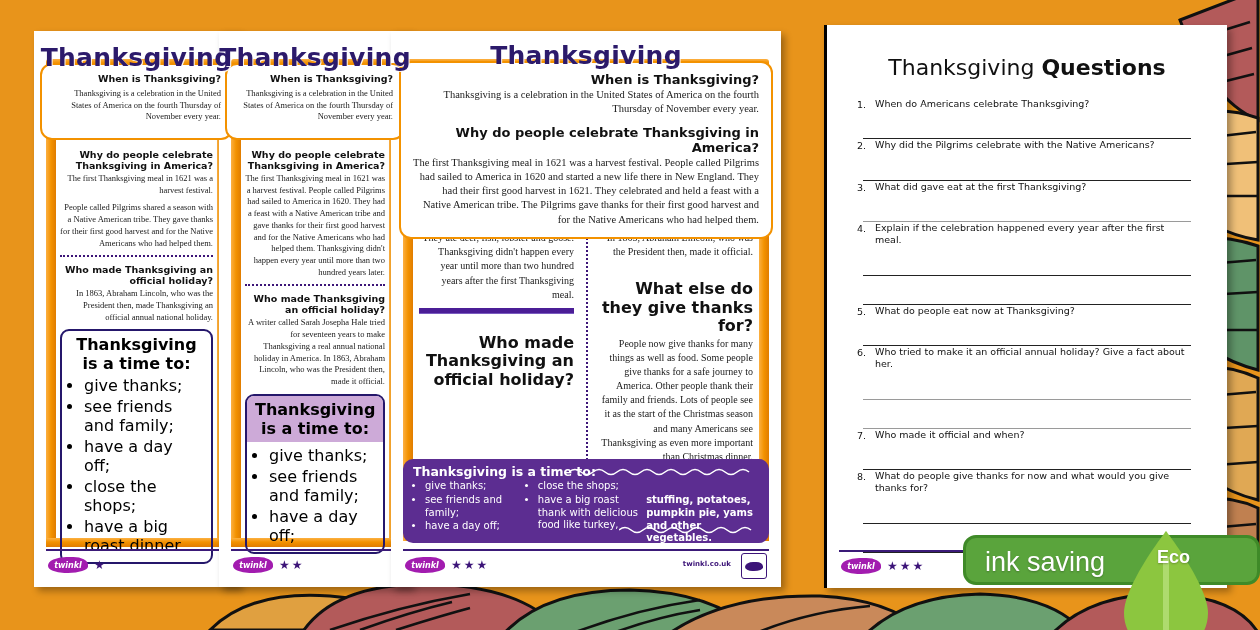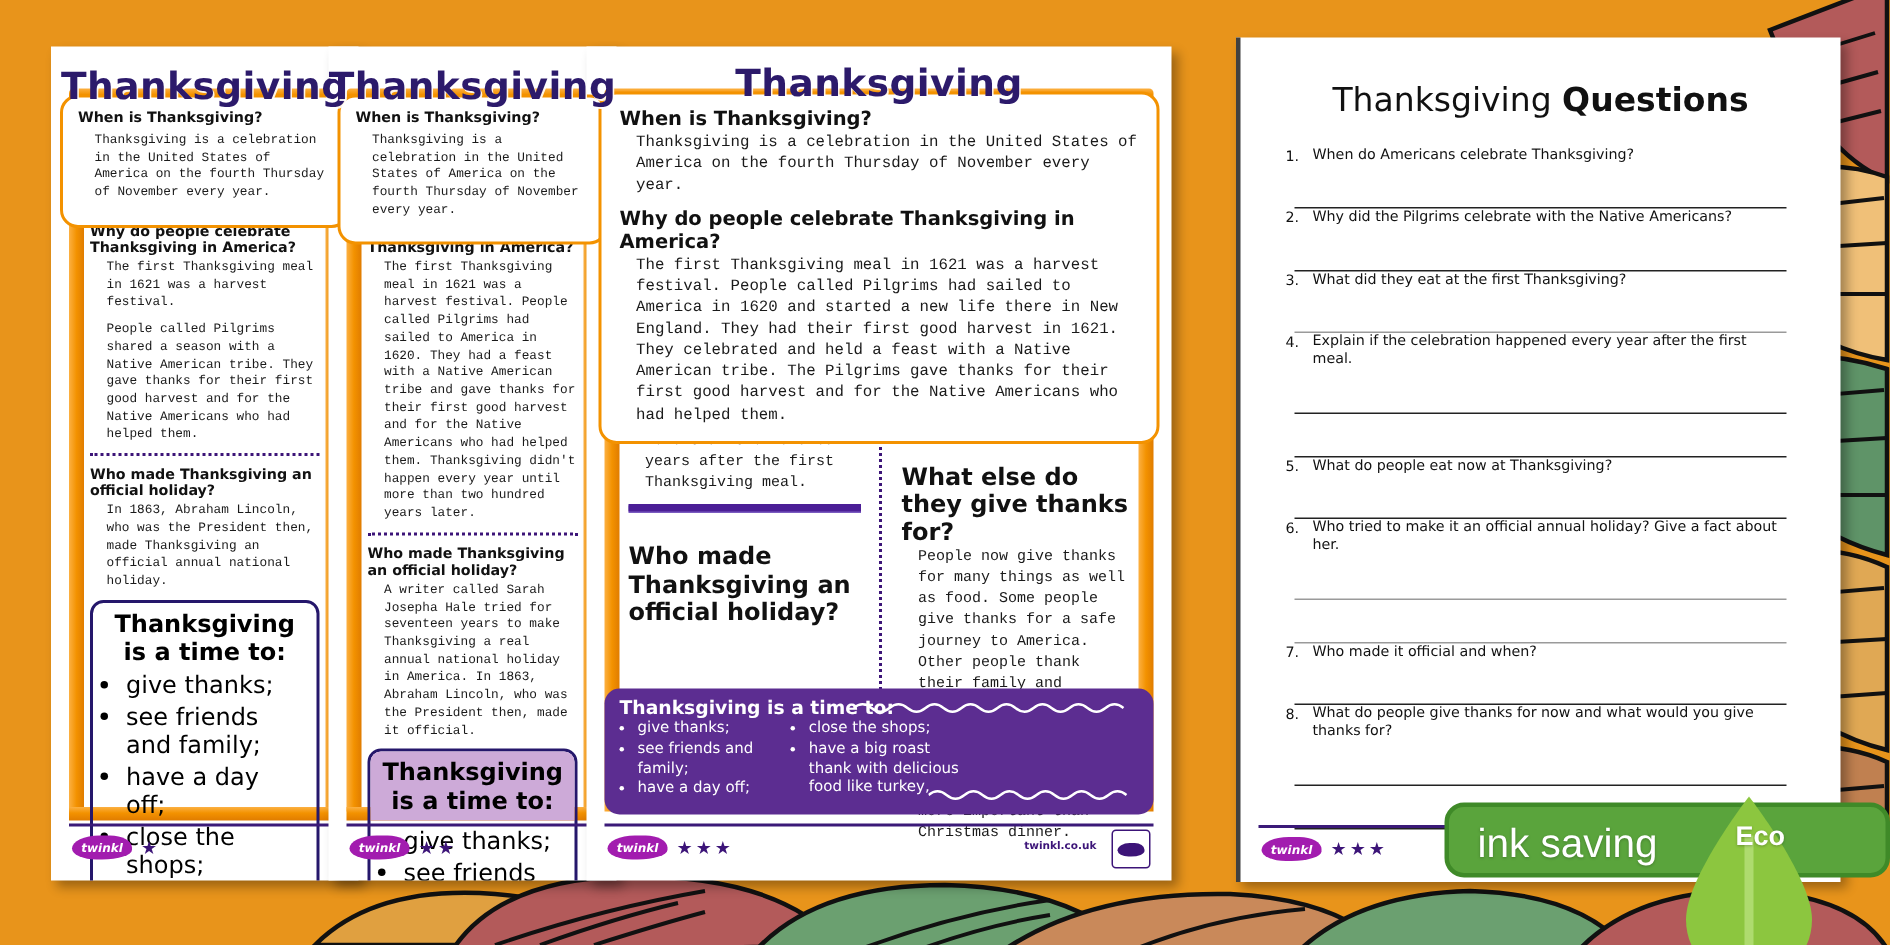--- a/index.html
+++ b/index.html
@@ -16,21 +16,21 @@
 
   
   .sheet{
     position:absolute;background:#ffffff;
     box-shadow:4px 4px 7px rgba(0,0,0,.33);
     overflow:hidden;
   }
   .sheet1{left:34px;top:31px;width:205px;height:556px;}
   .sheet2{left:219px;top:31px;width:192px;height:556px;}
   .sheet3{left:391px;top:31px;width:390px;height:556px;}
-  .sheetQ{left:824px;top:25px;width:400px;height:563px;border-left:3px solid #404040;}
+  .sheetQ{left:824px;top:25px;width:400px;height:563px;border-left:3px solid #000000;}
 
   
   .orange-frame{position:absolute;left:0;right:0;top:0;bottom:0;}
   .title-bar{
     position:absolute;left:12px;right:12px;top:28px;height:9px;
     background:linear-gradient(#fcb042,#f39200 45%,#e07c00);
     border-radius:3px;
   }
   .doc-title{
     position:absolute;left:0;right:0;top:12px;
@@ -55,22 +55,23 @@
     position:absolute;left:6px;right:6px;top:32px;
     background:#fff;border:2.5px solid #f39200;border-radius:12px;
     padding:8px 10px 9px 10px;z-index:3;box-sizing:border-box;
   }
 
   .body-area{position:absolute;left:26px;right:26px;top:0;bottom:50px;}
 
   h2.q{
     margin:0 0 2px 0;color:#111;font-weight:bold;
     font-family:"DejaVu Sans", sans-serif;
-  }
-  p.a{margin:0 0 6px 11px;color:#1a1a1a;font-family:Liberation Mono, monospace;}
+    text-align:right;
+  }
+  p.a{margin:0 0 6px 0;color:#1a1a1a;font-family:Liberation Serif, serif;text-align:right;}
 
   
   .footer{
     position:absolute;left:12px;right:12px;bottom:8px;height:28px;
     border-top:2px solid #3b1a78;
   }
   .twinkl-logo{
     position:absolute;left:2px;top:6px;width:40px;height:16px;
     background:#a21caf;border-radius:50% 40% 55% 45%/60% 55% 45% 50%;
     color:#fff;font-size:8px;font-weight:bold;font-style:italic;
@@ -328,20 +329,21 @@
           <li>see friends and family;</li>
           <li>have a day off;</li>
         </ul>
       </div>
       <div class="pb-c2">
         <ul>
           <li>close the shops;</li>
           <li>have a big roast thank with delicious food like turkey,</li>
         </ul>
       </div>
+      <div class="pb-c3">stuffing, potatoes, pumpkin pie, yams and other vegetables.</div>
     </div>
   </div>
 
   <div class="footer">
     <div class="twinkl-logo">twinkl</div>
     <div class="stars">★★★</div>
     <div class="twinkl-url">twinkl.co.uk</div>
     <div class="twinkl-badge">
         <i></i>
       </div>
@@ -366,21 +368,21 @@
       <div class="qitem">
         <div class="qnum">2.</div>
         <div class="qtext">Why did the Pilgrims celebrate with the Native Americans?</div>
       </div>
     </div>
     <div class="answer-line"></div>
 
     <div class="qlist">
       <div class="qitem">
         <div class="qnum">3.</div>
-        <div class="qtext">What did they eat at the first Thanksgiving?</div>
+        <div class="qtext">What did gave eat at the first Thanksgiving?</div>
       </div>
     </div>
     <div class="answer-line light"></div>
 
     <div class="qlist">
       <div class="qitem">
         <div class="qnum">4.</div>
         <div class="qtext">Explain if the celebration happened every year after the first meal.</div>
       </div>
     </div>

